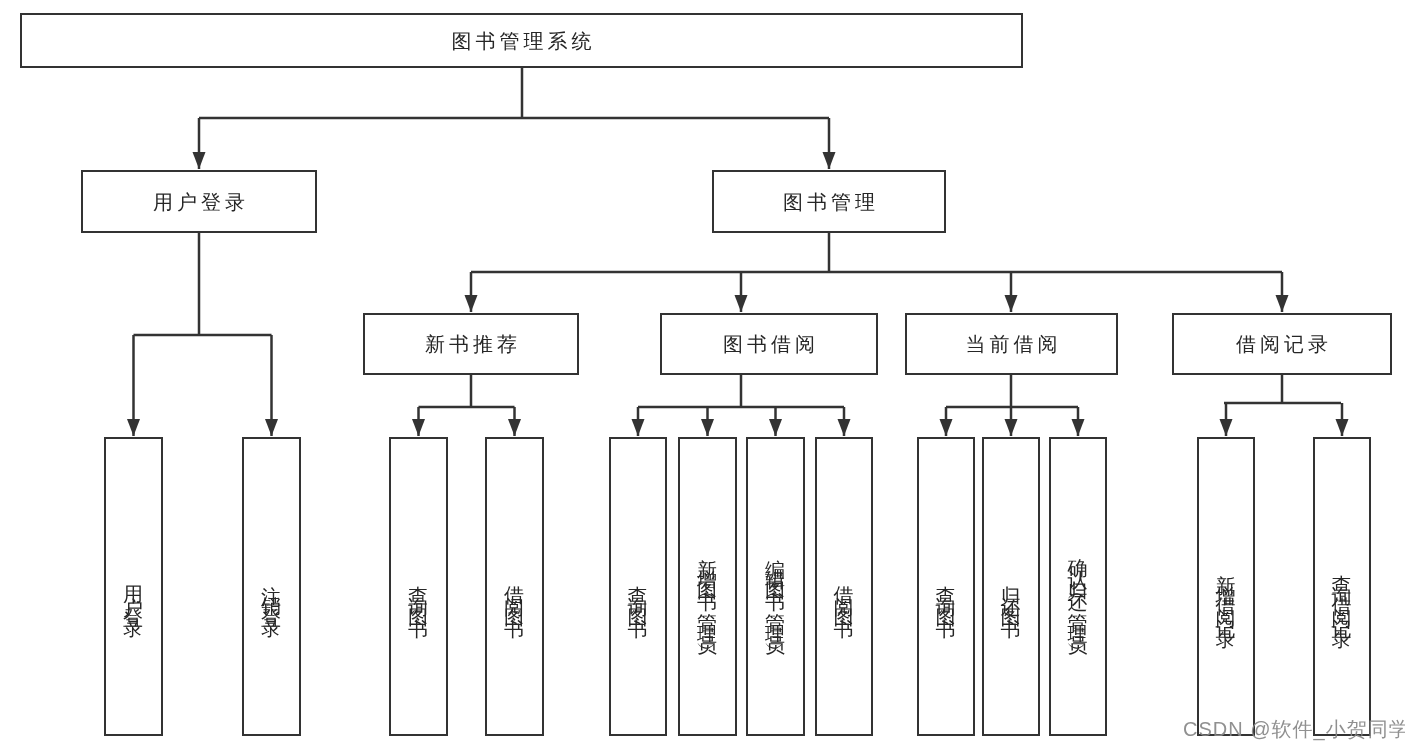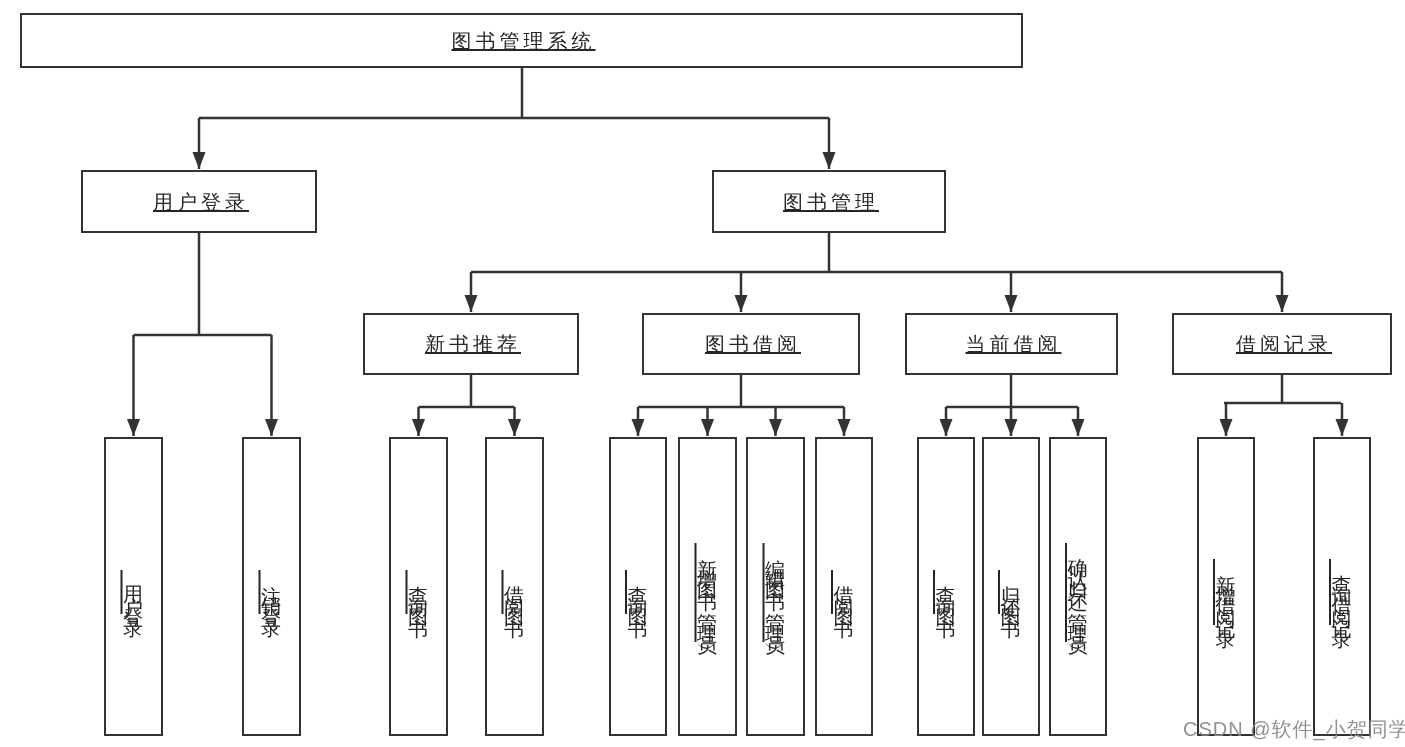--- a/index.html
+++ b/index.html
@@ -18,21 +18,20 @@
   }
   .box {
     position: absolute;
     background: #ffffff;
     border: 2.5px solid #333333;
     box-sizing: border-box;
     display: flex;
     align-items: center;
     justify-content: center;
     color: #262626;
-    text-decoration: underline;
   }
   .box.h span {
     font-size: 20px;
     letter-spacing: 4px;
     margin-right: -4px;
     white-space: nowrap;
     line-height: 1;
   }
   .box.v span {
     writing-mode: vertical-rl;
@@ -40,21 +39,21 @@
     font-size: 20px;
     line-height: 1;
     letter-spacing: 11px;
     margin-bottom: -11px;
   }
   
   #node-root            { left: 20px;   top: 13px;  width: 1003px; height: 55px; }
   #node-user-login      { left: 81px;   top: 170px; width: 236px;  height: 63px; }
   #node-book-management { left: 712px;  top: 170px; width: 234px;  height: 63px; }
   #node-new-book-recommend { left: 363px;  top: 313px; width: 216px; height: 62px; }
-  #node-book-borrow        { left: 642px;  top: 313px; width: 218px; height: 62px; }
+  #node-book-borrow        { left: 660px;  top: 313px; width: 218px; height: 62px; }
   #node-current-borrow     { left: 905px;  top: 313px; width: 213px; height: 62px; }
   #node-borrow-records     { left: 1172px; top: 313px; width: 220px; height: 62px; }
   .leaf { top: 437px; height: 299px; }
   #leaf-user-login          { left: 104px;  width: 59px; }
   #leaf-logout              { left: 242px;  width: 59px; }
   #leaf-query-books-1       { left: 389px;  width: 59px; }
   #leaf-borrow-books-1      { left: 485px;  width: 59px; }
   #leaf-query-books-2       { left: 609px;  width: 58px; }
   #leaf-add-books-admin     { left: 678px;  width: 59px; }
   #leaf-edit-books-admin    { left: 746px;  width: 59px; }

